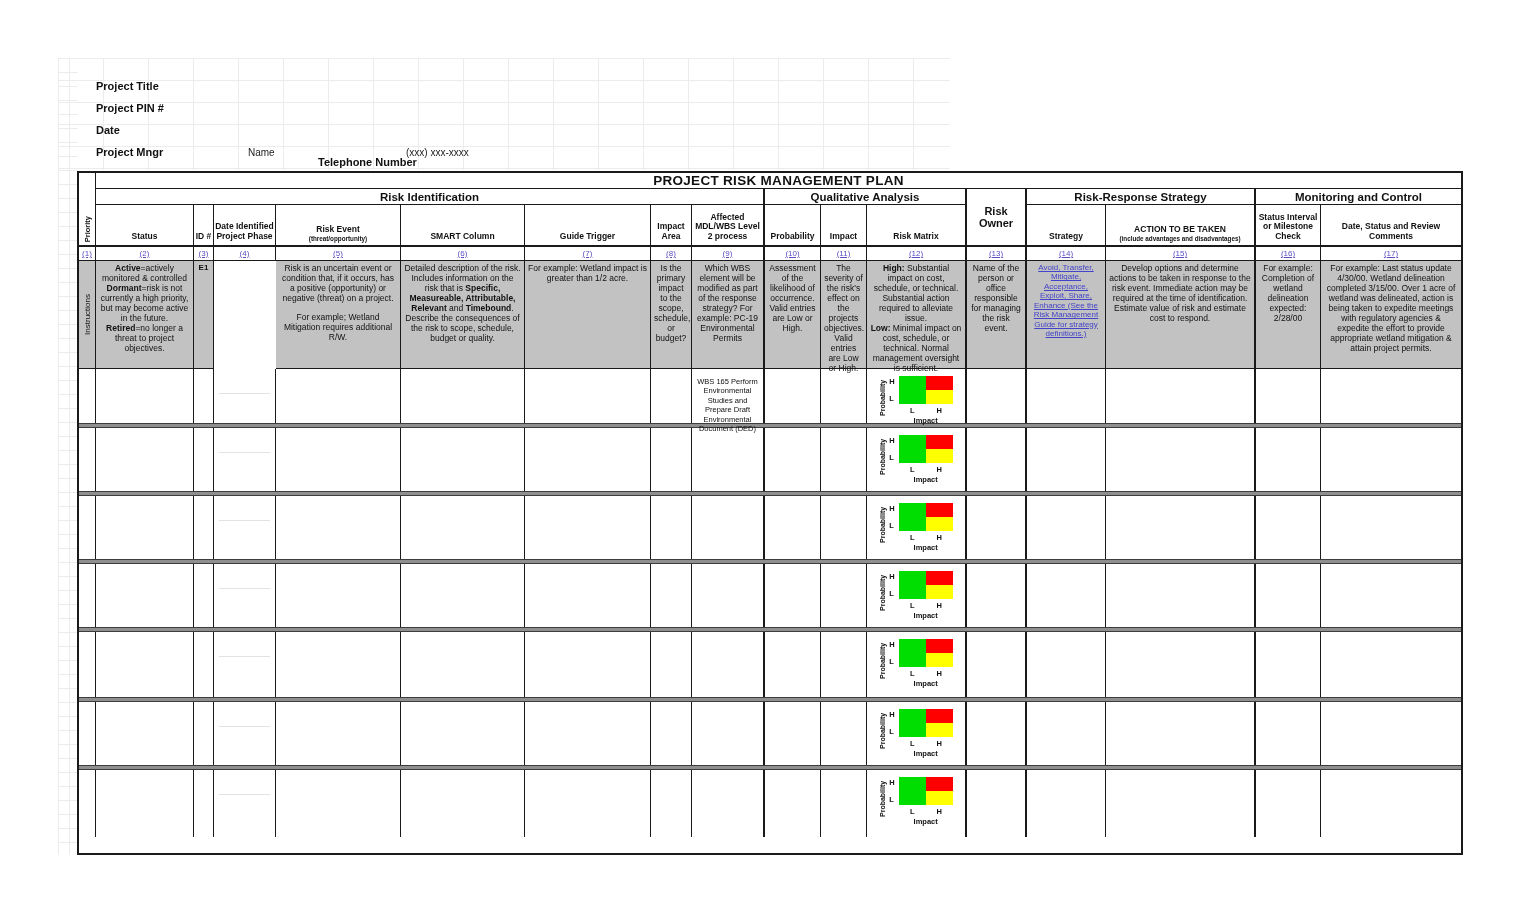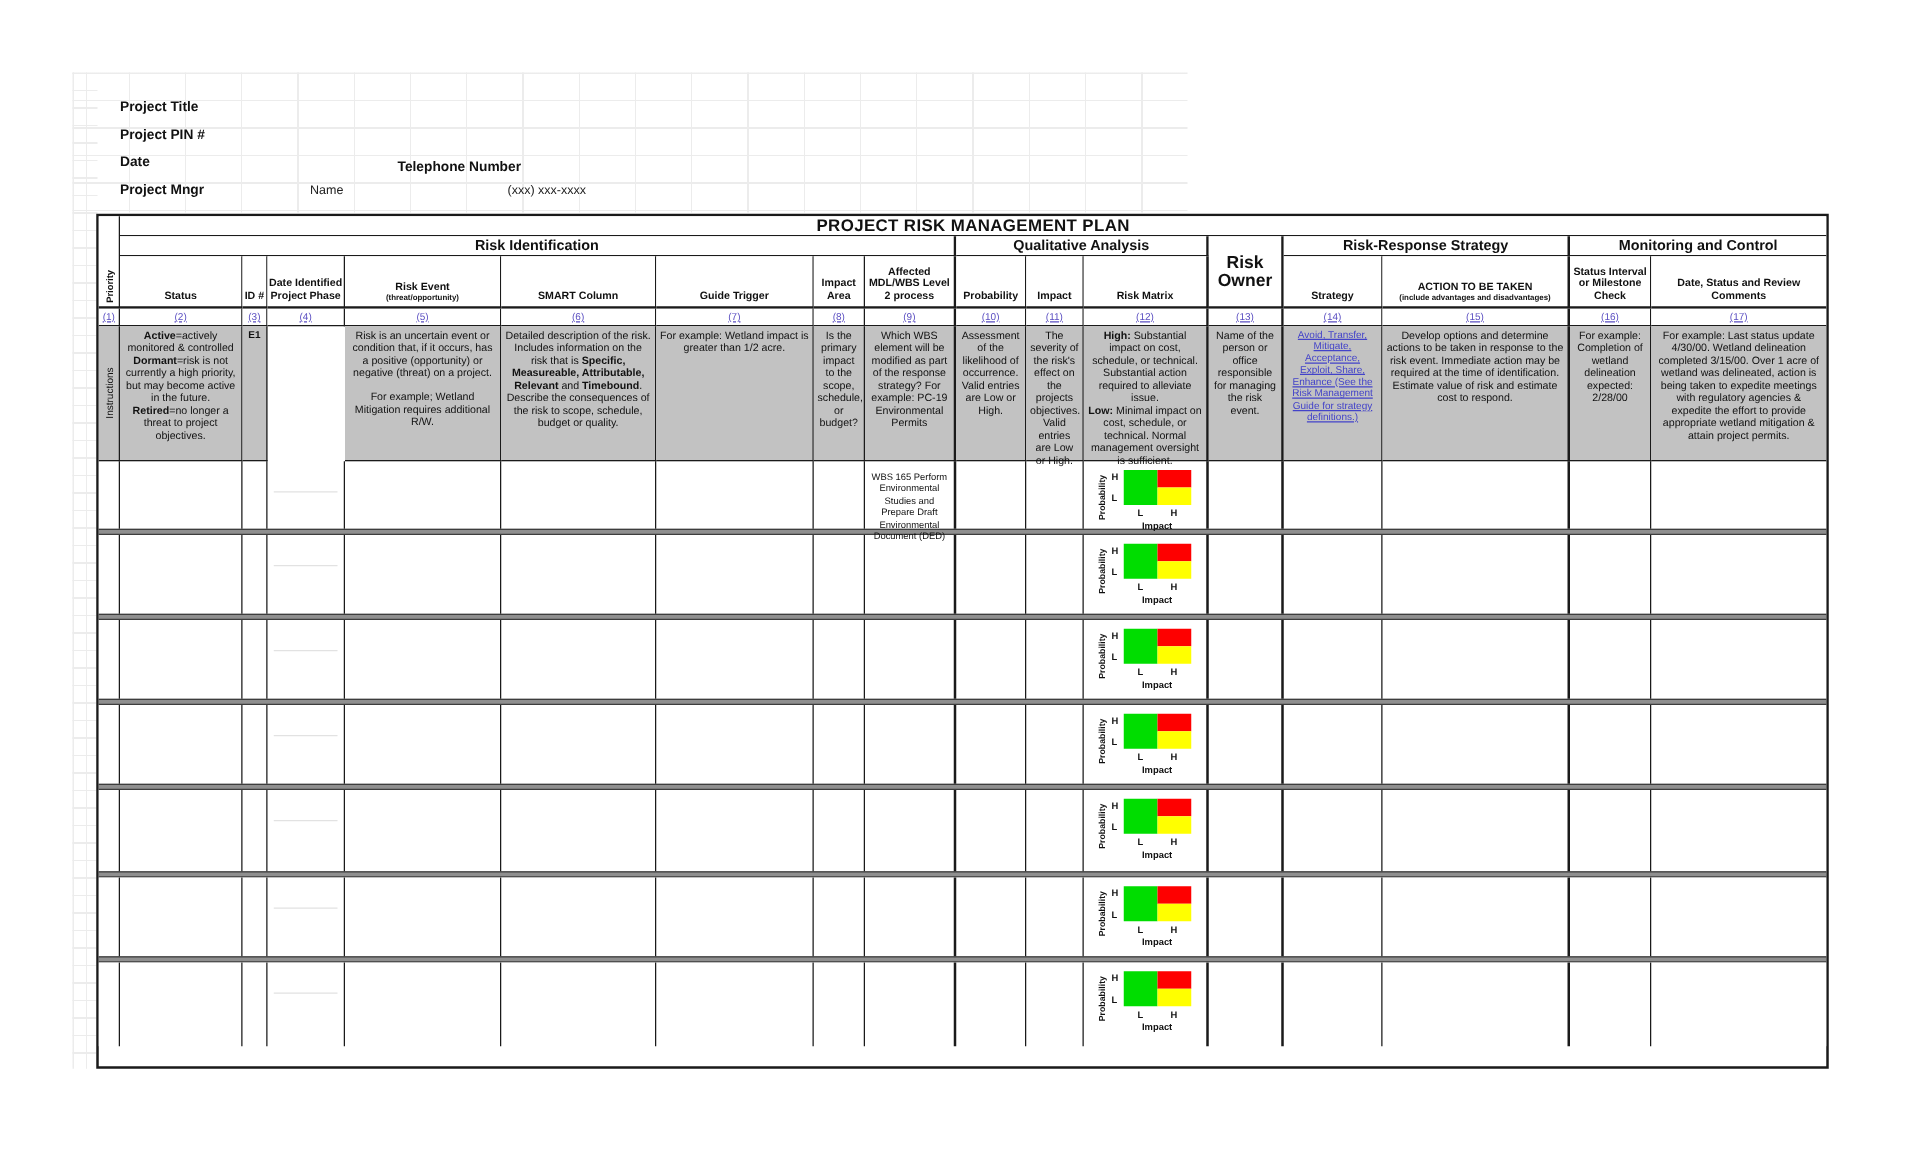--- a/index.html
+++ b/index.html
@@ -25,21 +25,21 @@
     overflow:visible;background:#fff;}
   .br2{border-right-width:2px !important;}
   .bb2{border-bottom-width:2px !important;}
   .brn{border-right:none !important;}
   .title{display:flex;align-items:center;justify-content:center;font-weight:bold;font-size:13.5px;letter-spacing:.3px;}
   .sect{display:flex;align-items:center;justify-content:center;font-weight:bold;font-size:11.5px;}
   .colh{display:flex;flex-direction:column;justify-content:flex-end;align-items:center;text-align:center;
     font-weight:bold;font-size:8.5px;line-height:1.15;padding:1px 1px 3px 1px;}
   .colh .sub{font-weight:bold;font-size:6.3px;}
   .owner{display:flex;align-items:center;justify-content:center;text-align:center;
-    font-weight:bold;font-size:14px;line-height:1.1;}
+    font-weight:bold;font-size:11px;line-height:1.1;}
   .vtext{writing-mode:vertical-rl;transform:rotate(180deg);}
   .pri{display:flex;align-items:flex-end;justify-content:center;padding-bottom:3px;
     font-weight:bold;font-size:7.5px;}
   .num{display:flex;align-items:center;justify-content:center;font-size:8px;
     color:#5a4ec1;text-decoration:underline;cursor:pointer;}
   .ins{background:#c2c2c2;font-size:8.5px;line-height:1.18;padding:2px 3px;text-align:center;}
   .ins.tl{text-align:center;}
   .ins .b{font-weight:bold;}
   .ins .para{margin-bottom:9px;}
   .ins-label{background:#c2c2c2;display:flex;align-items:center;justify-content:center;
@@ -75,21 +75,21 @@
 <body>
 
 <div class="abs grid-top"></div>
 <div class="abs grid-left"></div>
 
 <div class="lbl" style="left:96px;top:80px">Project Title</div>
 <div class="lbl" style="left:96px;top:102px">Project PIN #</div>
 <div class="lbl" style="left:96px;top:124px">Date</div>
 <div class="lbl" style="left:96px;top:146px">Project Mngr</div>
 <div class="lbl plain" style="left:248px;top:147px">Name</div>
-<div class="lbl" style="left:318px;top:128px">Telephone Number</div>
+<div class="lbl" style="left:318px;top:156px">Telephone Number</div>
 <div class="lbl plain" style="left:406px;top:147px">(xxx) xxx-xxxx</div>
 
 <div id="risk-table">
 
   <div id="head-grid">
 
     <div class="hcell pri bb2" style="grid-area:1/1/4/2">
       <span class="vtext">Priority</span>
     </div>
 

